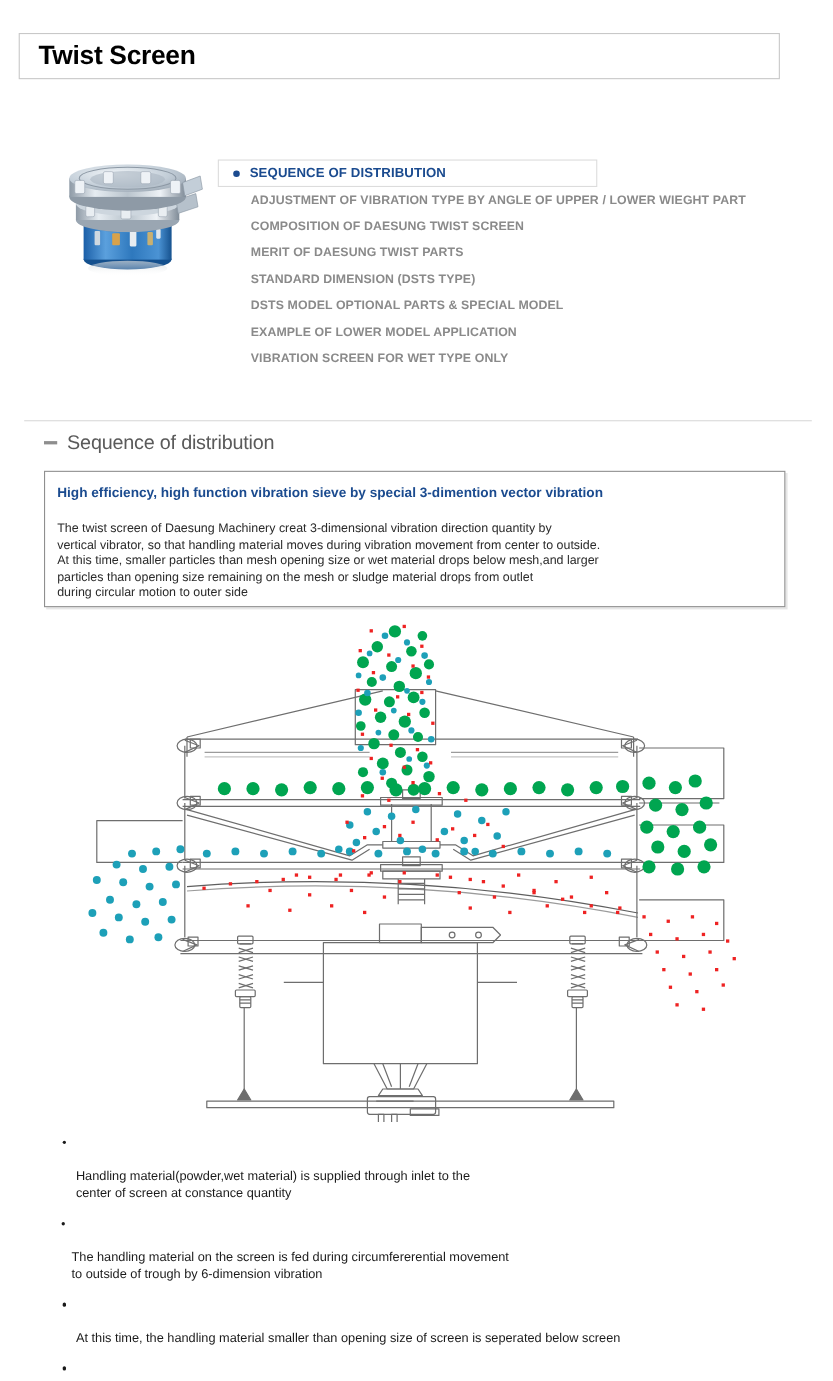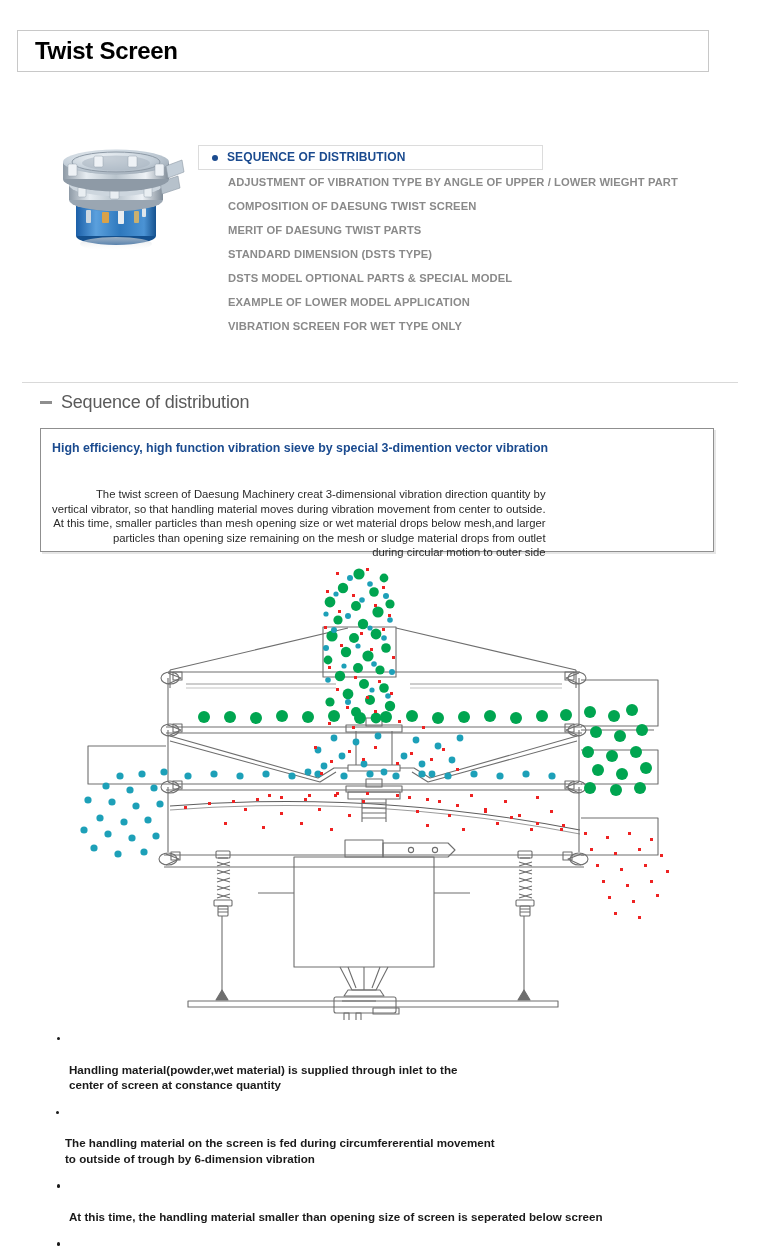--- a/index.html
+++ b/index.html
@@ -117,40 +117,38 @@
   .desc-box {
     position: absolute;
     left: 40px;
     top: 428px;
     width: 674px;
     height: 124px;
     box-sizing: border-box;
     border: 1px solid #8f8f8f;
     background: #ffffff;
     box-shadow: 2px 2px 0 0 #e6e6e6;
-    text-align: right;
   }
   .desc-title {
     position: absolute;
     left: 11px;
     top: 12px;
     font-size: 12.4px;
     font-weight: bold;
     color: #1b4b8f;
     white-space: nowrap;
   }
   .desc-body {
     position: absolute;
     left: 11px;
     top: 45px;
     font-size: 11.3px;
     color: #2a2a2a;
     line-height: 14.6px;
     white-space: pre-line;
-    margin-top: 13px;
   }
 
   
   .diagram {
     position: absolute;
     left: 18px;
     top: 560px;
     width: 700px;
     height: 460px;
   }
@@ -163,21 +161,20 @@
     width: 640px;
   }
   .bullet {
     position: relative;
     padding-left: 13px;
     font-size: 11.6px;
     color: #1a1a1a;
     line-height: 15.4px;
     margin-bottom: 12px;
     white-space: pre-line;
-    font-weight: bold;
   }
   .bullet .bdot {
     position: absolute;
     left: 1px;
     top: 6px;
     width: 3.4px;
     height: 3.4px;
     border-radius: 50%;
     background: #1a1a1a;
   }

